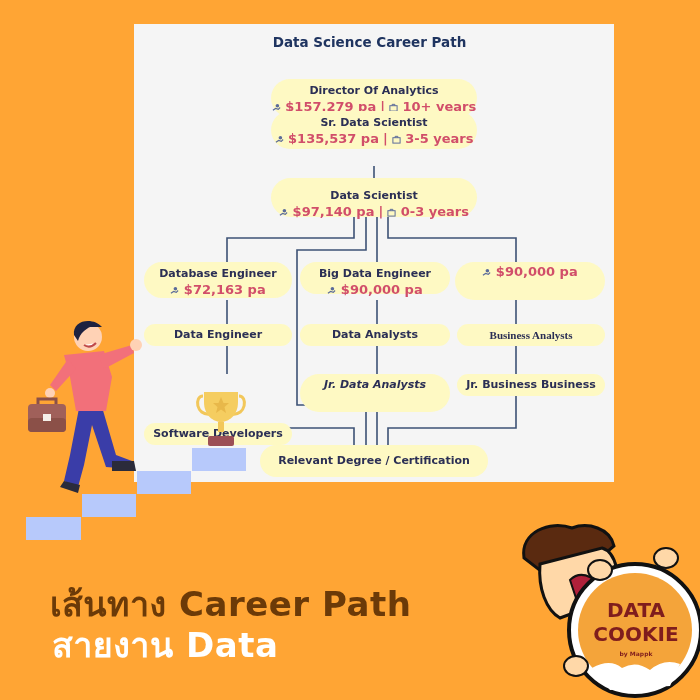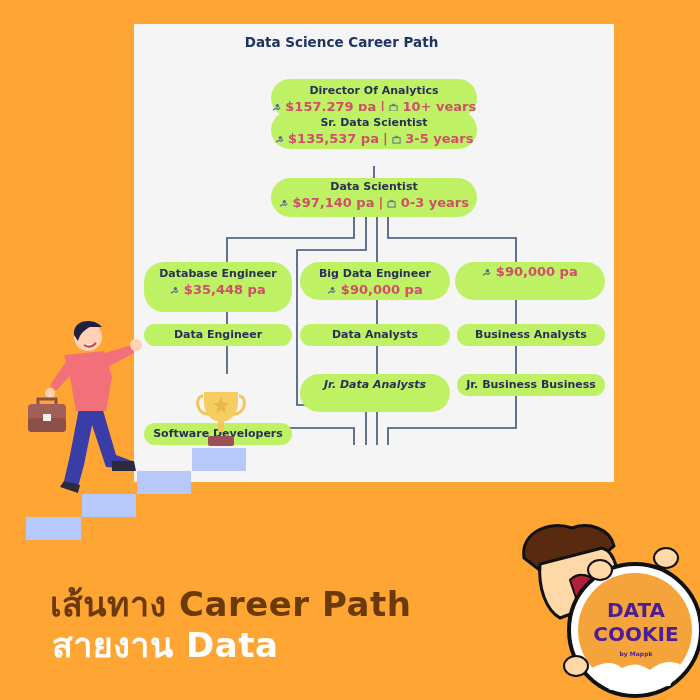--- a/index.html
+++ b/index.html
@@ -1,28 +1,28 @@
 <!DOCTYPE html>
 <html><head>
 <meta charset="utf-8">
 <style>
   html, body { margin:0; padding:0; }
   body { width:700px; height:700px; background:#FFA534; position:relative; overflow:hidden; font-family:"DejaVu Sans", sans-serif; }
   .card { position:absolute; left:134px; top:24px; width:480px; height:458px; background:#F5F5F5; }
-  .title { position:absolute; left:0; width:415px; top:10px; text-align:center; font-weight:bold; font-size:13.5px; color:#1F3460; font-family:"DejaVu Sans", sans-serif; }
-  .pill { position:absolute; background:#bef264; border-radius:20px; text-align:center; color:#2B2F55; }
+  .title { position:absolute; left:0; width:415px; top:10px; text-align:center; font-weight:bold; font-size:13.5px; color:#1F3460; font-family:"DejaVu Sans", sans-serif;padding-left:28px; }
+  .pill { position:absolute; background:#fef9c3; border-radius:20px; text-align:center; color:#2B2F55; }
   .pill .name { font-size:11px; font-weight:bold; display:block; }
   .pill .meta { font-size:13px; color:#D14E6A; font-weight:bold; display:block; margin-top:2px; }
   .pill .meta .ico { display:inline-block; width:9px; height:9px; vertical-align:-1px; }
   .sep { margin:0 4px; color:#D14E6A; }
   svg.lines { position:absolute; left:0; top:0; }
   .bottom-text { position:absolute; font-family:"DejaVu Sans", sans-serif; font-weight:bold; font-size:34px; letter-spacing:0.5px; }
   .t1 { left:50px; top:557px; color:#6B3A08;margin-top:20px; }
   .t2 { left:52px; top:618px; color:#FFFFFF; }
-  .logo-text { position:absolute; font-family:"DejaVu Sans", sans-serif; font-weight:bold; color:#4c1d95; text-align:center; }
+  .logo-text { position:absolute; font-family:"DejaVu Sans", sans-serif; font-weight:bold; color:#7f1d1d; text-align:center; }
 </style>
 </head>
 <body>
 
 <div class="card">
   <div class="title">Data Science Career Path</div>
 
   <svg class="lines" width="480" height="458">
     <g stroke="#3D5275" stroke-width="1.6" fill="none">
 
@@ -71,45 +71,45 @@
         </svg>
       <span>$135,537 pa</span><span class="sep">|</span><svg class="ico" viewBox="0 0 10 10">
           <rect x="1" y="3" width="8" height="6" stroke="#5B6B9A" stroke-width="1.1" fill="none"></rect>
           <path d="M3.5 3 V1.5 H6.5 V3" stroke="#5B6B9A" stroke-width="1.1" fill="none"></path>
         </svg>
       <span>3-5 years</span>
     </span>
   </div>
 
   <div class="pill" style="left:137px;top:154px;width:206px;height:39px;">
-    <span class="name" style="padding-top:2px;">Data Scientist</span>
+    <span class="name" style="padding-top:11px;">Data Scientist</span>
     <span class="meta">
       <svg class="ico" viewBox="0 0 10 10">
           <path d="M1 8 L4 6 L7 7 L9 5" stroke="#5B6B9A" stroke-width="1.3" fill="none"></path>
           <circle cx="6" cy="3" r="2" fill="#5B6B9A"></circle>
         </svg>
       <span>$97,140 pa</span><span class="sep">|</span><svg class="ico" viewBox="0 0 10 10">
           <rect x="1" y="3" width="8" height="6" stroke="#5B6B9A" stroke-width="1.1" fill="none"></rect>
           <path d="M3.5 3 V1.5 H6.5 V3" stroke="#5B6B9A" stroke-width="1.1" fill="none"></path>
         </svg>
       <span>0-3 years</span>
     </span>
   </div>
 
-  <div class="pill" style="left:10px;top:238px;width:148px;height:50px;">
+  <div class="pill" style="left:10px;top:238px;width:148px;height:36px;">
     <span class="name" style="padding-top:5px;">Database Engineer</span>
     <span class="meta">
       <svg class="ico" viewBox="0 0 10 10">
           <path d="M1 8 L4 6 L7 7 L9 5" stroke="#5B6B9A" stroke-width="1.3" fill="none"></path>
           <circle cx="6" cy="3" r="2" fill="#5B6B9A"></circle>
         </svg>
-      <span>$35,448 pa</span>
-    </span>
-  </div>
-  <div class="pill" style="left:166px;top:238px;width:150px;height:38px;">
+      <span>$72,163 pa</span>
+    </span>
+  </div>
+  <div class="pill" style="left:166px;top:238px;width:150px;height:32px;">
     <span class="name" style="padding-top:5px;">Big Data Engineer</span>
     <span class="meta">
       <svg class="ico" viewBox="0 0 10 10">
           <path d="M1 8 L4 6 L7 7 L9 5" stroke="#5B6B9A" stroke-width="1.3" fill="none"></path>
           <circle cx="6" cy="3" r="2" fill="#5B6B9A"></circle>
         </svg>
       <span>$90,000 pa</span>
     </span>
   </div>
   <div class="pill" style="left:321px;top:238px;width:150px;height:38px;">
@@ -121,34 +121,37 @@
       <span>$90,000 pa</span>
     </span>
   </div>
 
   <div class="pill" style="left:10px;top:300px;width:148px;height:22px;line-height:22px;">
     <span class="name">Data Engineer</span>
   </div>
   <div class="pill" style="left:166px;top:300px;width:150px;height:22px;line-height:22px;">
     <span class="name">Data Analysts</span>
   </div>
-  <div class="pill" style="left:323px;top:300px;width:148px;height:22px;line-height:22px;">
+  <div class="pill" style="left:323px;top:300px;width:148px;height:22px;line-height:22px;font-family:Liberation Serif, serif;">
     <span class="name">Business Analysts</span>
   </div>
 
   <div class="pill" style="left:10px;top:369px;width:148px;height:22px;line-height:22px;margin-top:30px;">
     <span class="name">Software Developers</span>
   </div>
   <div class="pill" style="left:166px;top:350px;width:150px;height:38px;line-height:22px;font-style:italic;">
     <span class="name">Jr. Data Analysts</span>
   </div>
   <div class="pill" style="left:323px;top:350px;width:148px;height:22px;line-height:22px;">
     <span class="name">Jr. Business Business</span>
   </div>
 
+  <div class="pill" style="left:126px;top:421px;width:228px;height:32px;line-height:32px;">
+    <span class="name" style="font-size:11px;">Relevant Degree / Certification</span>
+  </div>
 </div>
 
 <div>
   <div style="position:absolute;left:26px;top:517px;width:55px;height:23px;background:#B7C9FB;"></div>
   <div style="position:absolute;left:82px;top:494px;width:54px;height:23px;background:#B7C9FB;"></div>
   <div style="position:absolute;left:137px;top:471px;width:54px;height:23px;background:#B7C9FB;"></div>
   <div style="position:absolute;left:192px;top:448px;width:54px;height:23px;background:#B7C9FB;"></div>
 </div>
 
 <svg style="position:absolute;left:194px;top:388px;" width="54" height="60" viewBox="0 0 54 60">

